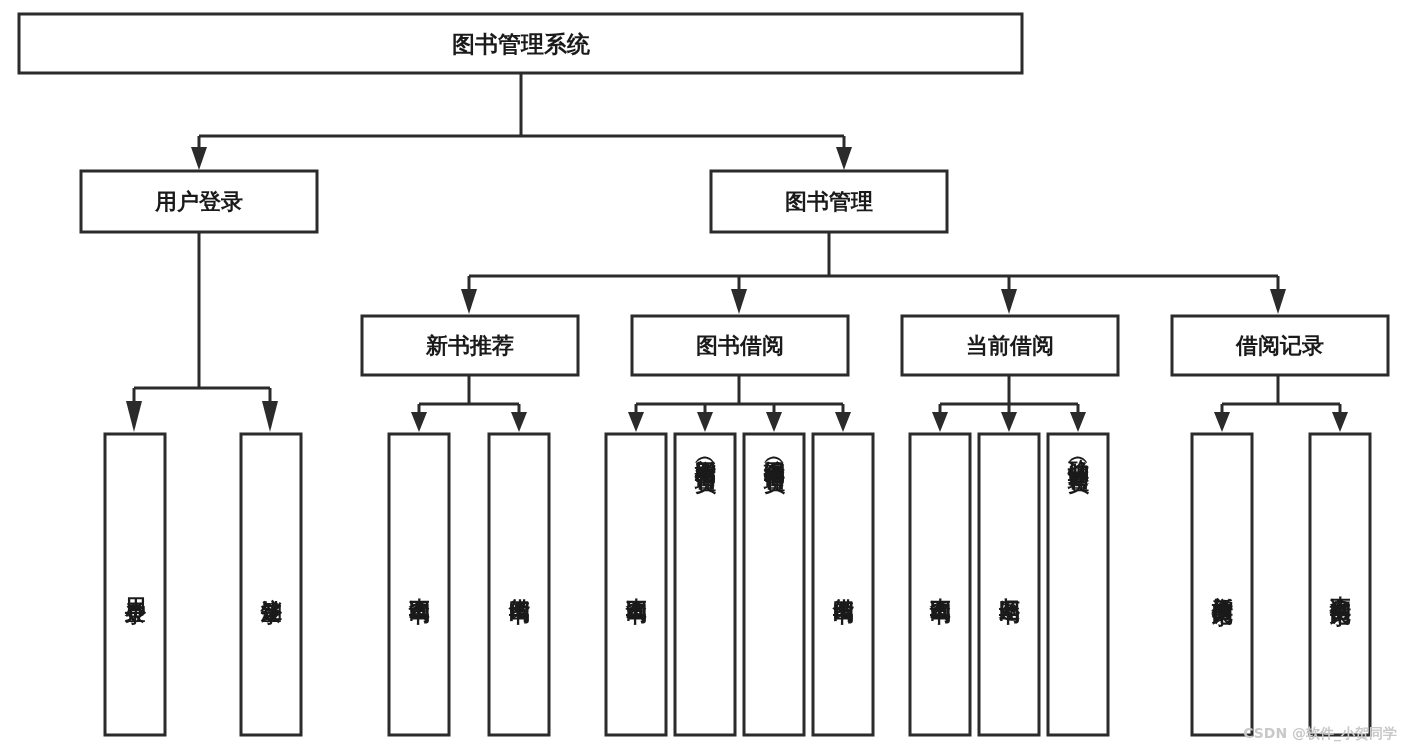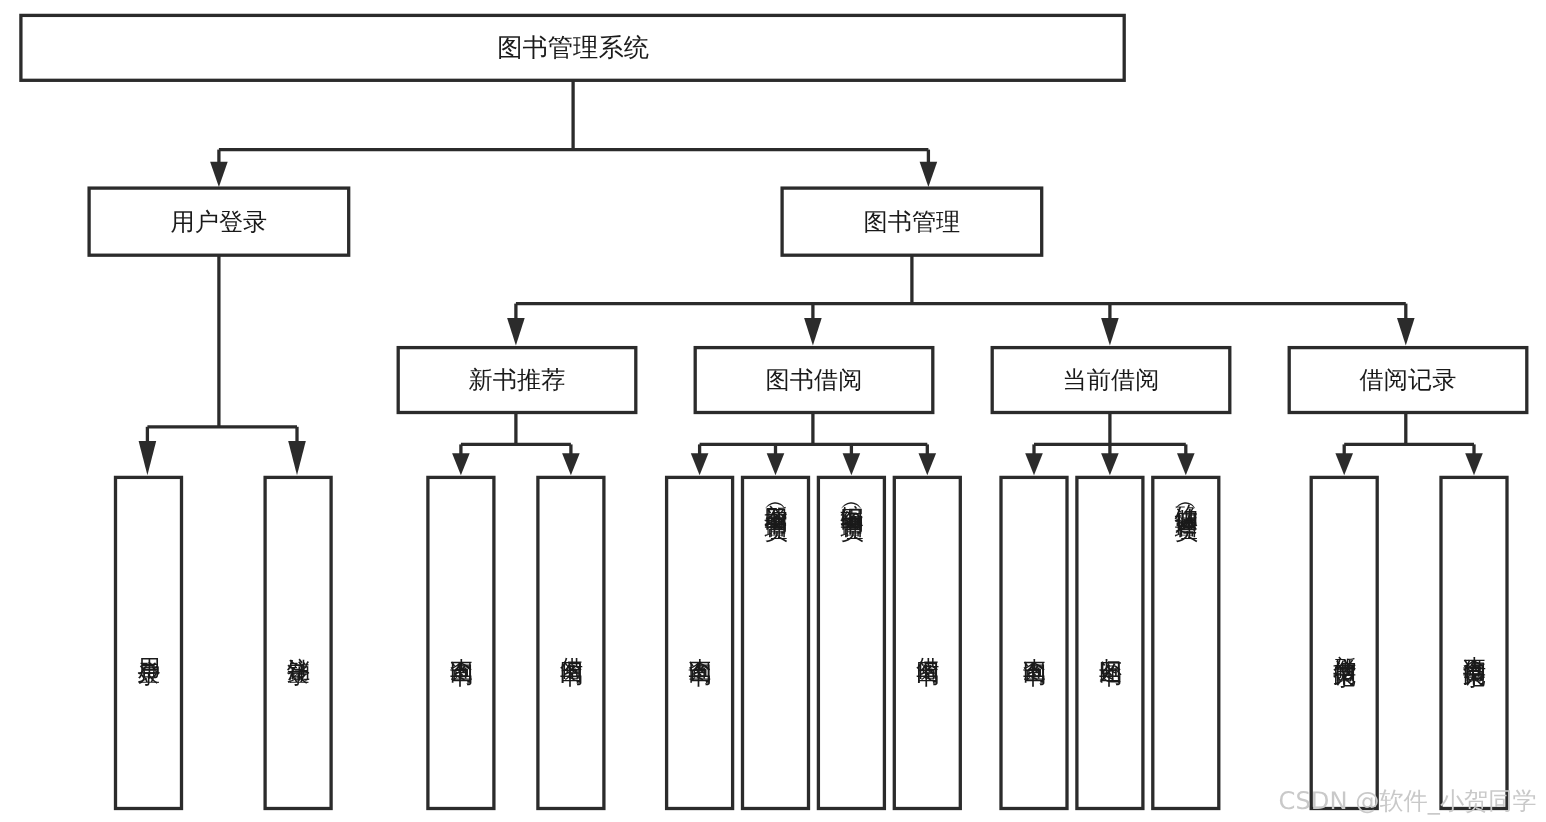--- a/index.html
+++ b/index.html
@@ -11,20 +11,21 @@
     width: 1405px;
     height: 747px;
     font-family: "DejaVu Sans", "Liberation Sans", sans-serif;
     overflow: hidden;
     position: relative;
   }
   #diagram-root {
     position: relative;
     width: 1405px;
     height: 747px;
+    font-weight: bold;
   }
   svg.flow {
     position: absolute;
     top: 0;
     left: 0;
     width: 1405px;
     height: 747px;
     display: block;
   }
   .node-rect {
@@ -67,21 +68,21 @@
     color: #1a1a1a;
     letter-spacing: 2px;
     white-space: nowrap;
     text-align: center;
   }
   .watermark {
     position: absolute;
     right: 8px;
     bottom: 4px;
     font-family: "DejaVu Sans", "Liberation Sans", sans-serif;
-    font-size: 22px;
+    font-size: 14px;
     color: #c9c9c9;
     white-space: nowrap;
   }
 </style>
 </head>
 <body>
 
 <div id="diagram-root">
 
   <svg class="flow" viewBox="0 0 1405 747">

